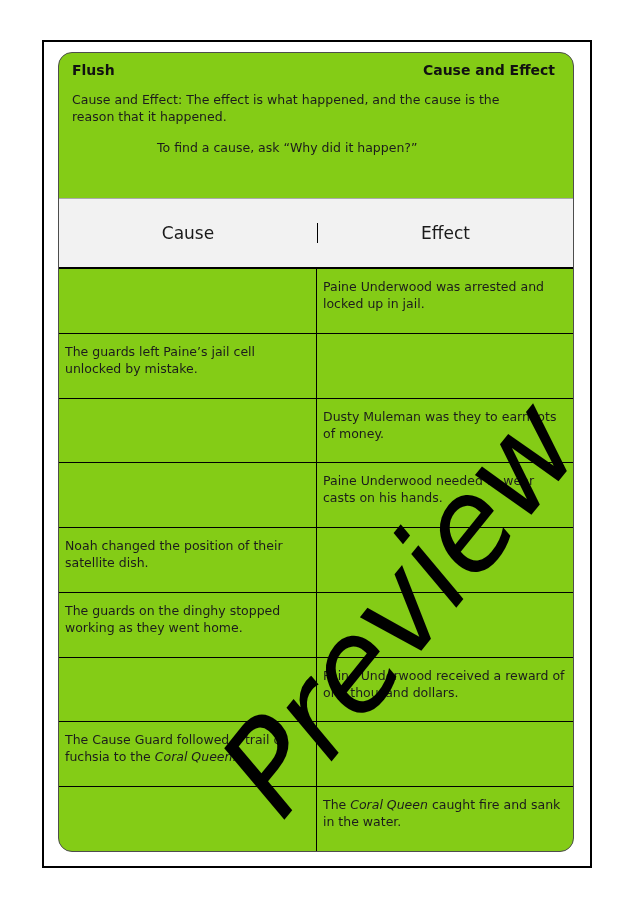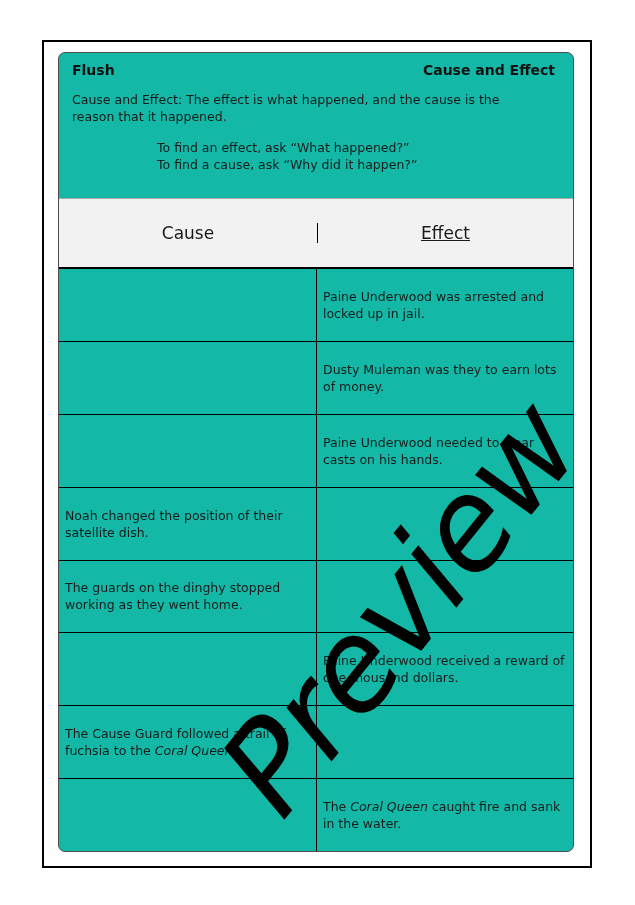--- a/index.html
+++ b/index.html
@@ -27,22 +27,22 @@
     border: 2px solid #000000;
     background: #ffffff;
   }
   .inner-box {
     position: absolute;
     left: 58px;
     top: 52px;
     width: 514px;
     height: 798px;
     border: 1px solid #4d4d4d;
-    border-radius: 7px;
-    background: #14b8a6;
+    border-radius: 14px;
+    background: #84cc16;
     overflow: hidden;
   }
   .doc-header {
     position: absolute;
     top: 9px;
     left: 13px;
     right: 18px;
     display: flex;
     justify-content: space-between;
     font-size: 14px;
@@ -87,38 +87,37 @@
     align-items: center;
     justify-content: center;
     font-size: 17px;
     color: #1a1a1a;
   }
   .th-cause {
     width: 258px;
     flex: 0 0 258px;
     border-right: 1px solid #000000;
   }
-  .th-effect { flex: 1; text-decoration: underline; }
+  .th-effect { flex: 1; }
   .tbody {
     flex: 1;
     display: flex;
     flex-direction: column;
   }
   .trow {
     flex: 1;
     display: flex;
     border-bottom: 1px solid #000000;
   }
   .trow:last-child { border-bottom: none; }
   .td {
     display: flex;
-    align-items: center;
     font-size: 12.5px;
     line-height: 17px;
-    padding: 2px 3px 2px 6px;
+    padding: 9px 3px 2px 6px;
     box-sizing: border-box;
   }
   .td-cause {
     width: 258px;
     flex: 0 0 258px;
     border-right: 1px solid #000000;
   }
   .td-effect { flex: 1; }
   .td .it { font-style: italic; }
   .watermark {
@@ -144,40 +143,47 @@
 
   <div class="inner-box">
     <div class="doc-header">
       <span>Flush</span>
       <span>Cause and Effect</span>
     </div>
 
     <div class="intro">Cause and Effect: The effect is what happened, and the cause is the reason that it happened.</div>
 
     <div class="hints">
-      <div>To find an effect, ask “What happened?”</div>
       <div>To find a cause, ask “Why did it happen?”</div>
     </div>
 
     <div class="ce-table">
       <div class="thead">
         <div class="th th-cause">Cause</div>
         <div class="th th-effect">Effect</div>
       </div>
       <div class="tbody" id="table-body">
           <div class="trow">
             <div class="td td-cause">
               <div></div>
             </div>
             <div class="td td-effect">
               <div><span>Paine Underwood was arrested and locked up in jail.</span></div>
             </div>
           </div>
           <div class="trow">
             <div class="td td-cause">
+              <div><span>The guards left Paine’s jail cell unlocked by mistake.</span></div>
+            </div>
+            <div class="td td-effect">
+              <div></div>
+            </div>
+          </div>
+          <div class="trow">
+            <div class="td td-cause">
               <div></div>
             </div>
             <div class="td td-effect">
               <div><span>Dusty Muleman was they to earn lots of money.</span></div>
             </div>
           </div>
           <div class="trow">
             <div class="td td-cause">
               <div></div>
             </div>

